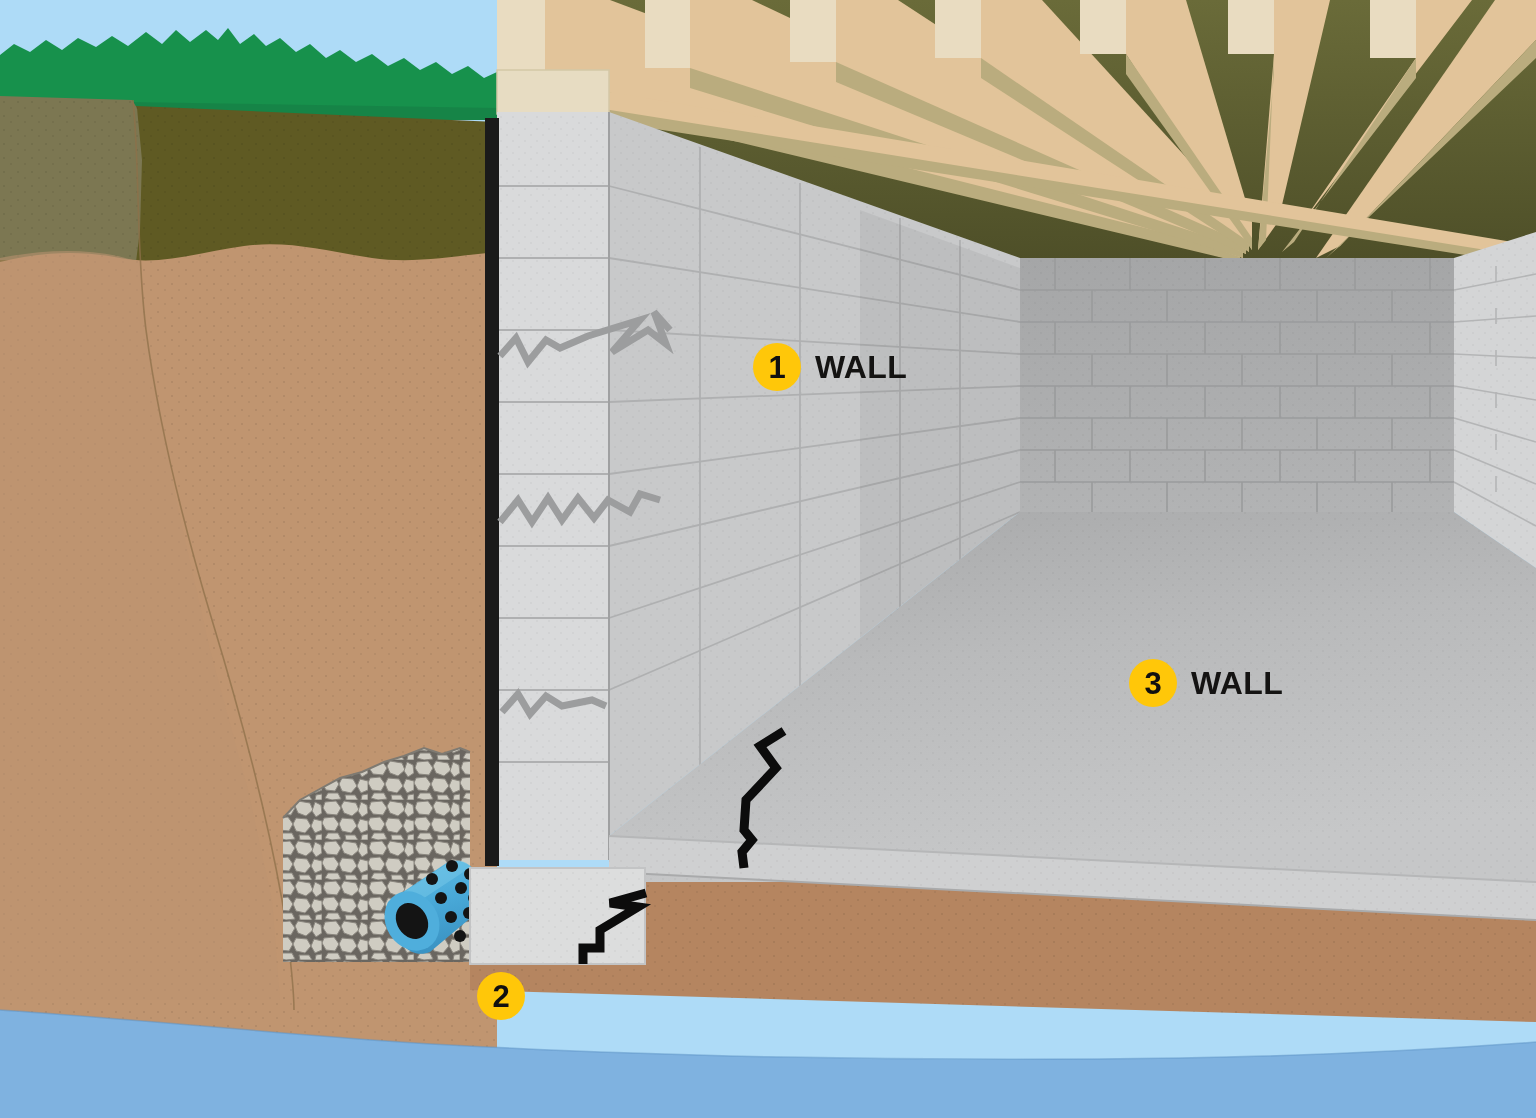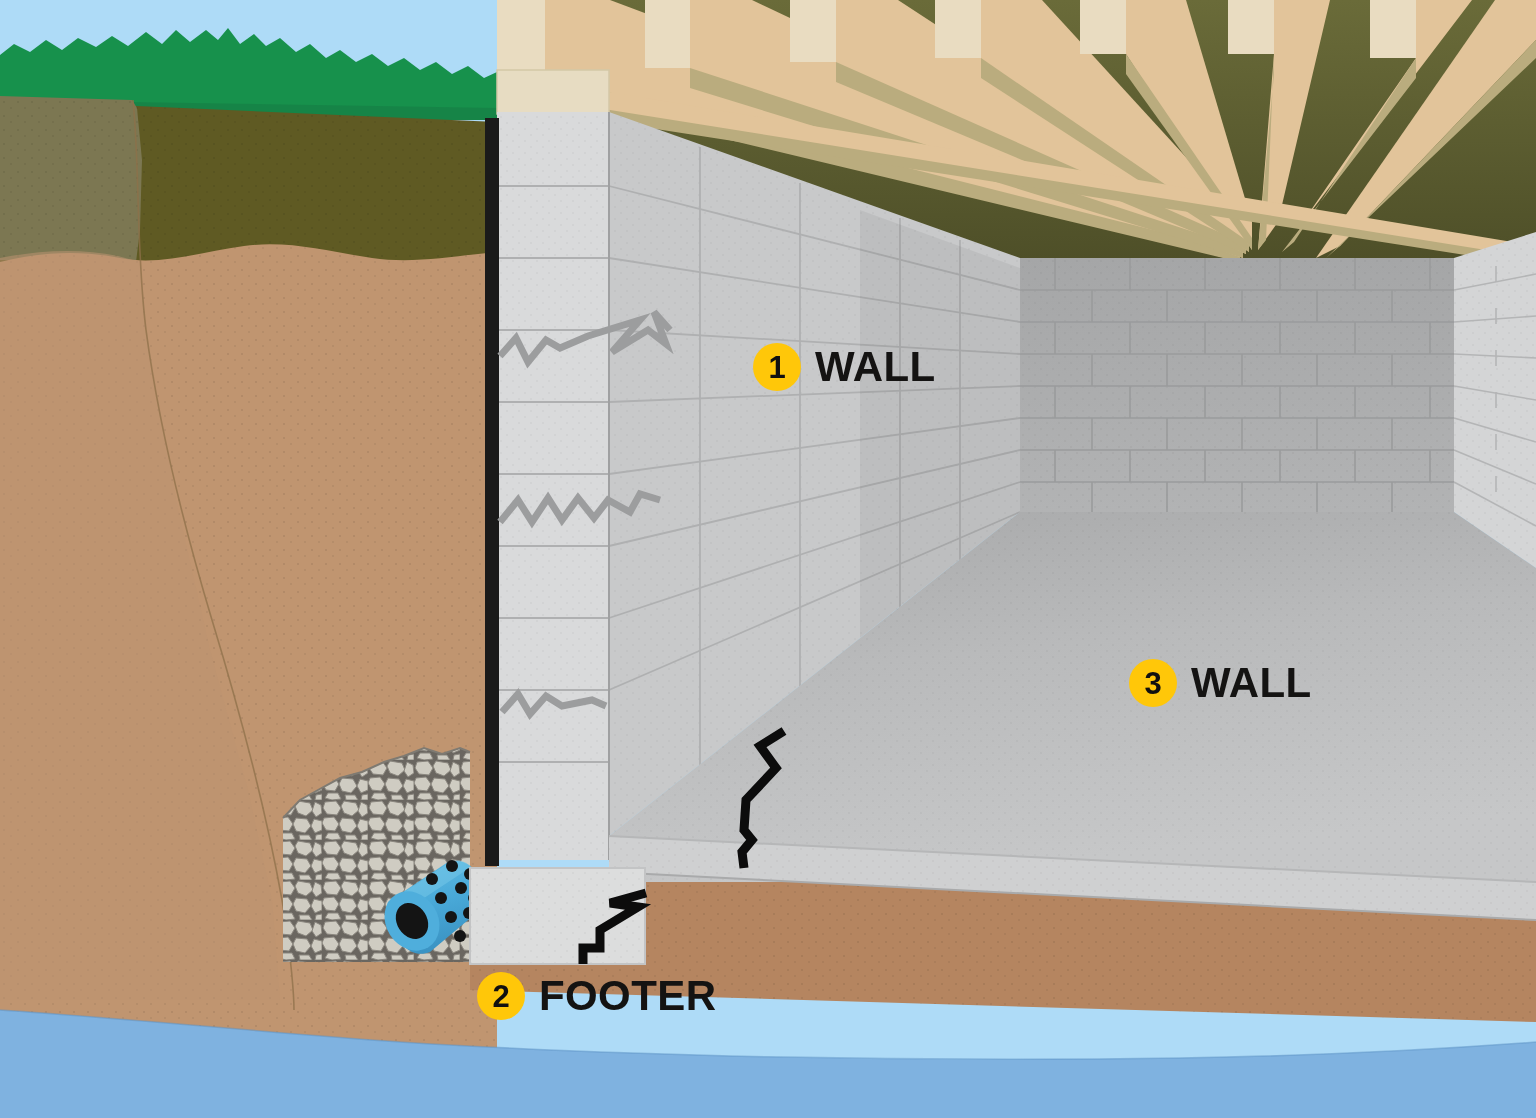--- a/index.html
+++ b/index.html
@@ -8,21 +8,21 @@
   #stage{position:relative;width:1536px;height:1118px;overflow:hidden;background:#AEDBF7;}
   #stage svg.layer{position:absolute;left:0;top:0;width:1536px;height:1118px;display:block;}
   .callout{position:absolute;display:flex;align-items:center;gap:14px;}
   .badge{
     width:48px;height:48px;border-radius:50%;
     display:flex;align-items:center;justify-content:center;
     font-size:31px;font-weight:bold;color:#111010;
     font-family:"Liberation Sans",sans-serif;line-height:1;
   }
   .calloutlabel{
-    font-size:42px;font-weight:bold;color:#141312;
+    font-size:32px;font-weight:bold;color:#141312;
     letter-spacing:0.4px;font-family:"Liberation Sans",sans-serif;
     white-space:nowrap;line-height:1;
   }
   #c1{left:753px;top:343px;}
   #c2{left:477px;top:972px;}
   #c3{left:1129px;top:659px;}
 </style>
 </head>
 <body>
 
@@ -382,21 +382,20 @@
     <div class="badge" style="background:#FFC709">
       <span>1</span>
     </div>
     <div class="calloutlabel">WALL</div>
   </div>
 
   <div class="callout" id="c2">
     <div class="badge" style="background:#FFC709">
       <span>2</span>
     </div>
-    <div class="calloutlabel">FOOTER</div>
   </div>
 
   <div class="callout" id="c3">
     <div class="badge" style="background:#FFC709">
       <span>3</span>
     </div>
     <div class="calloutlabel">WALL</div>
   </div>
 
 </div>

